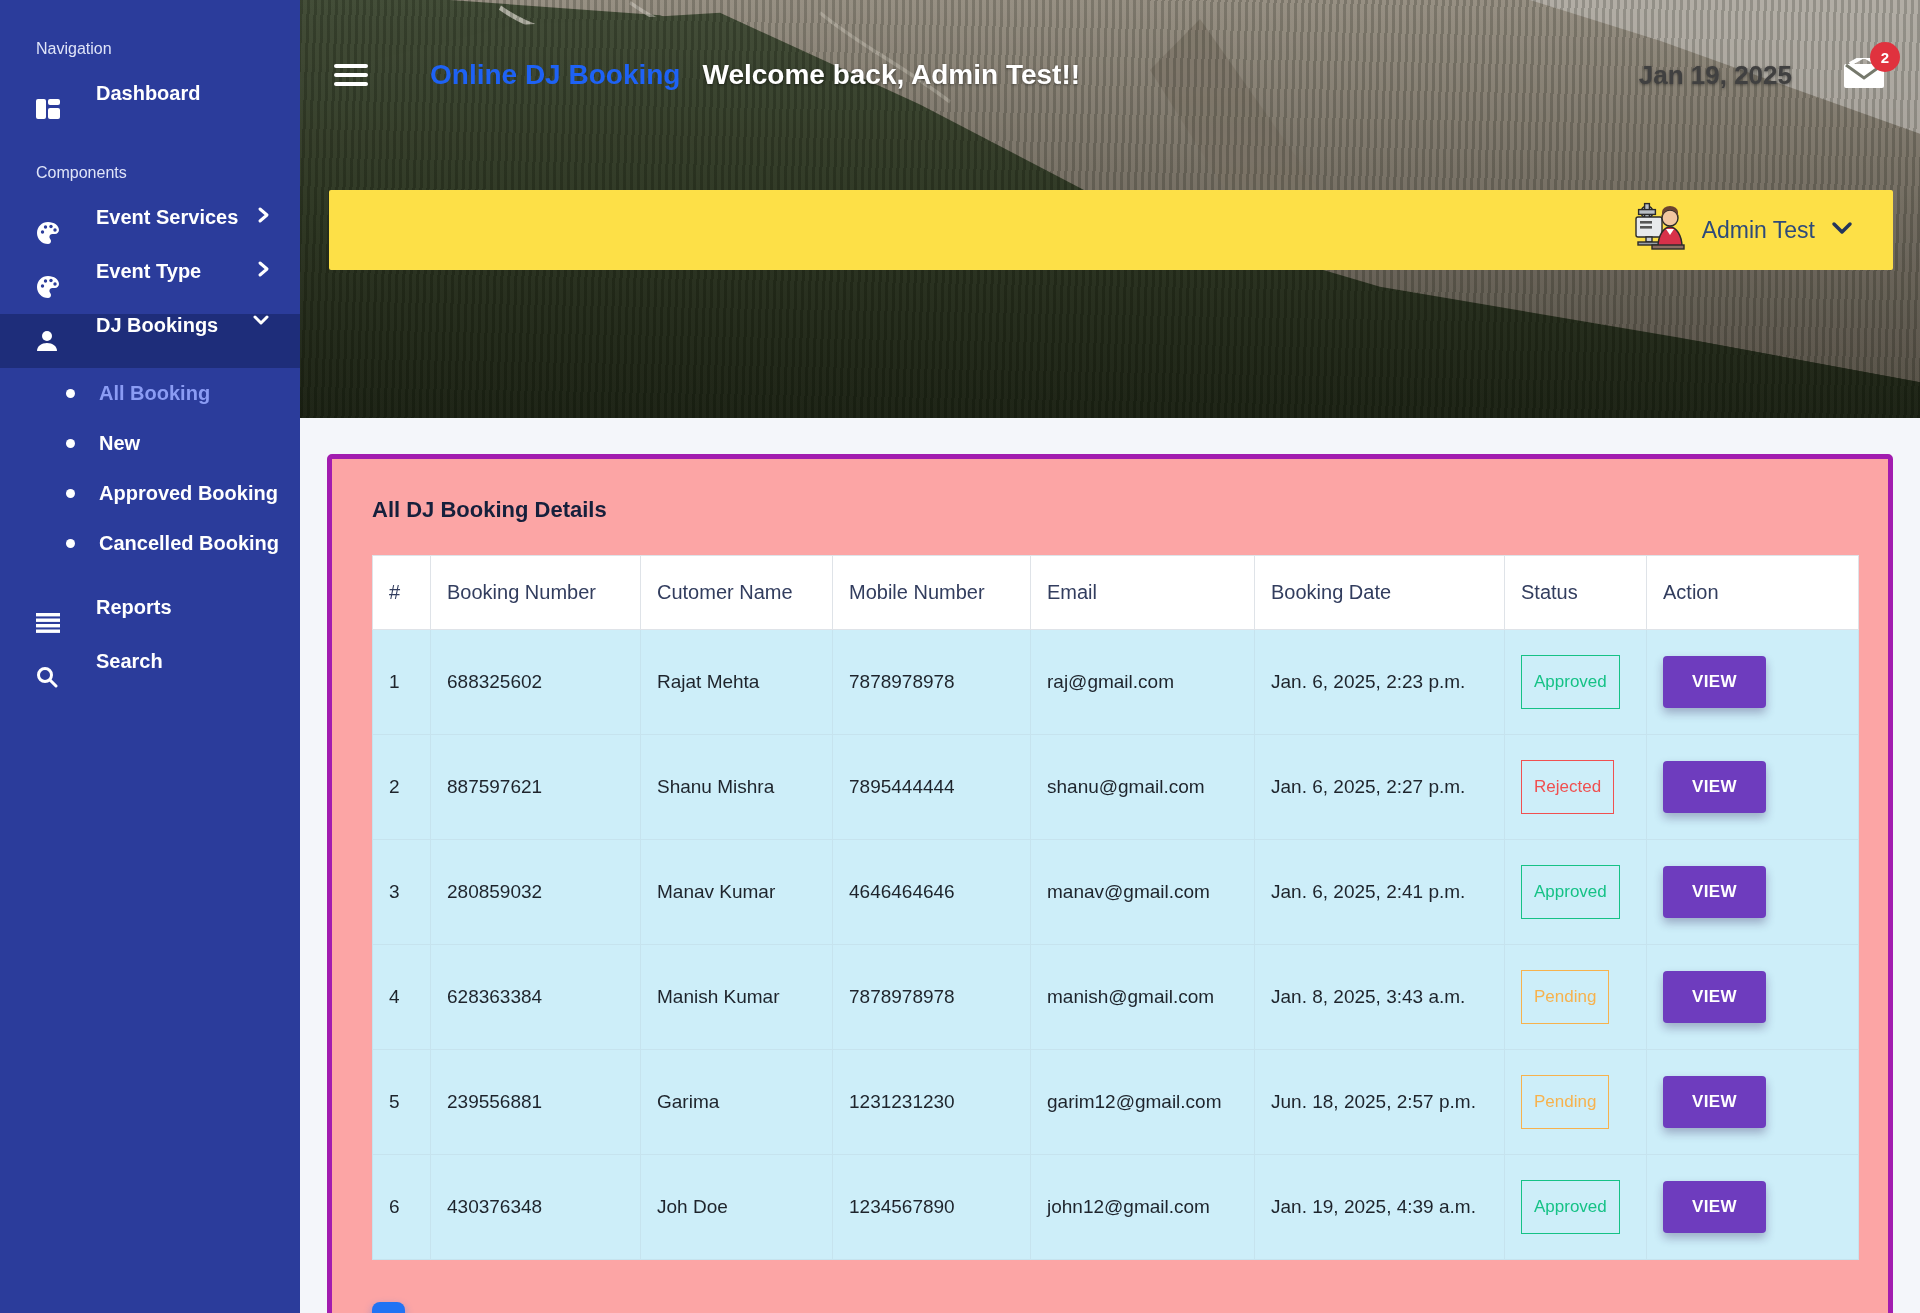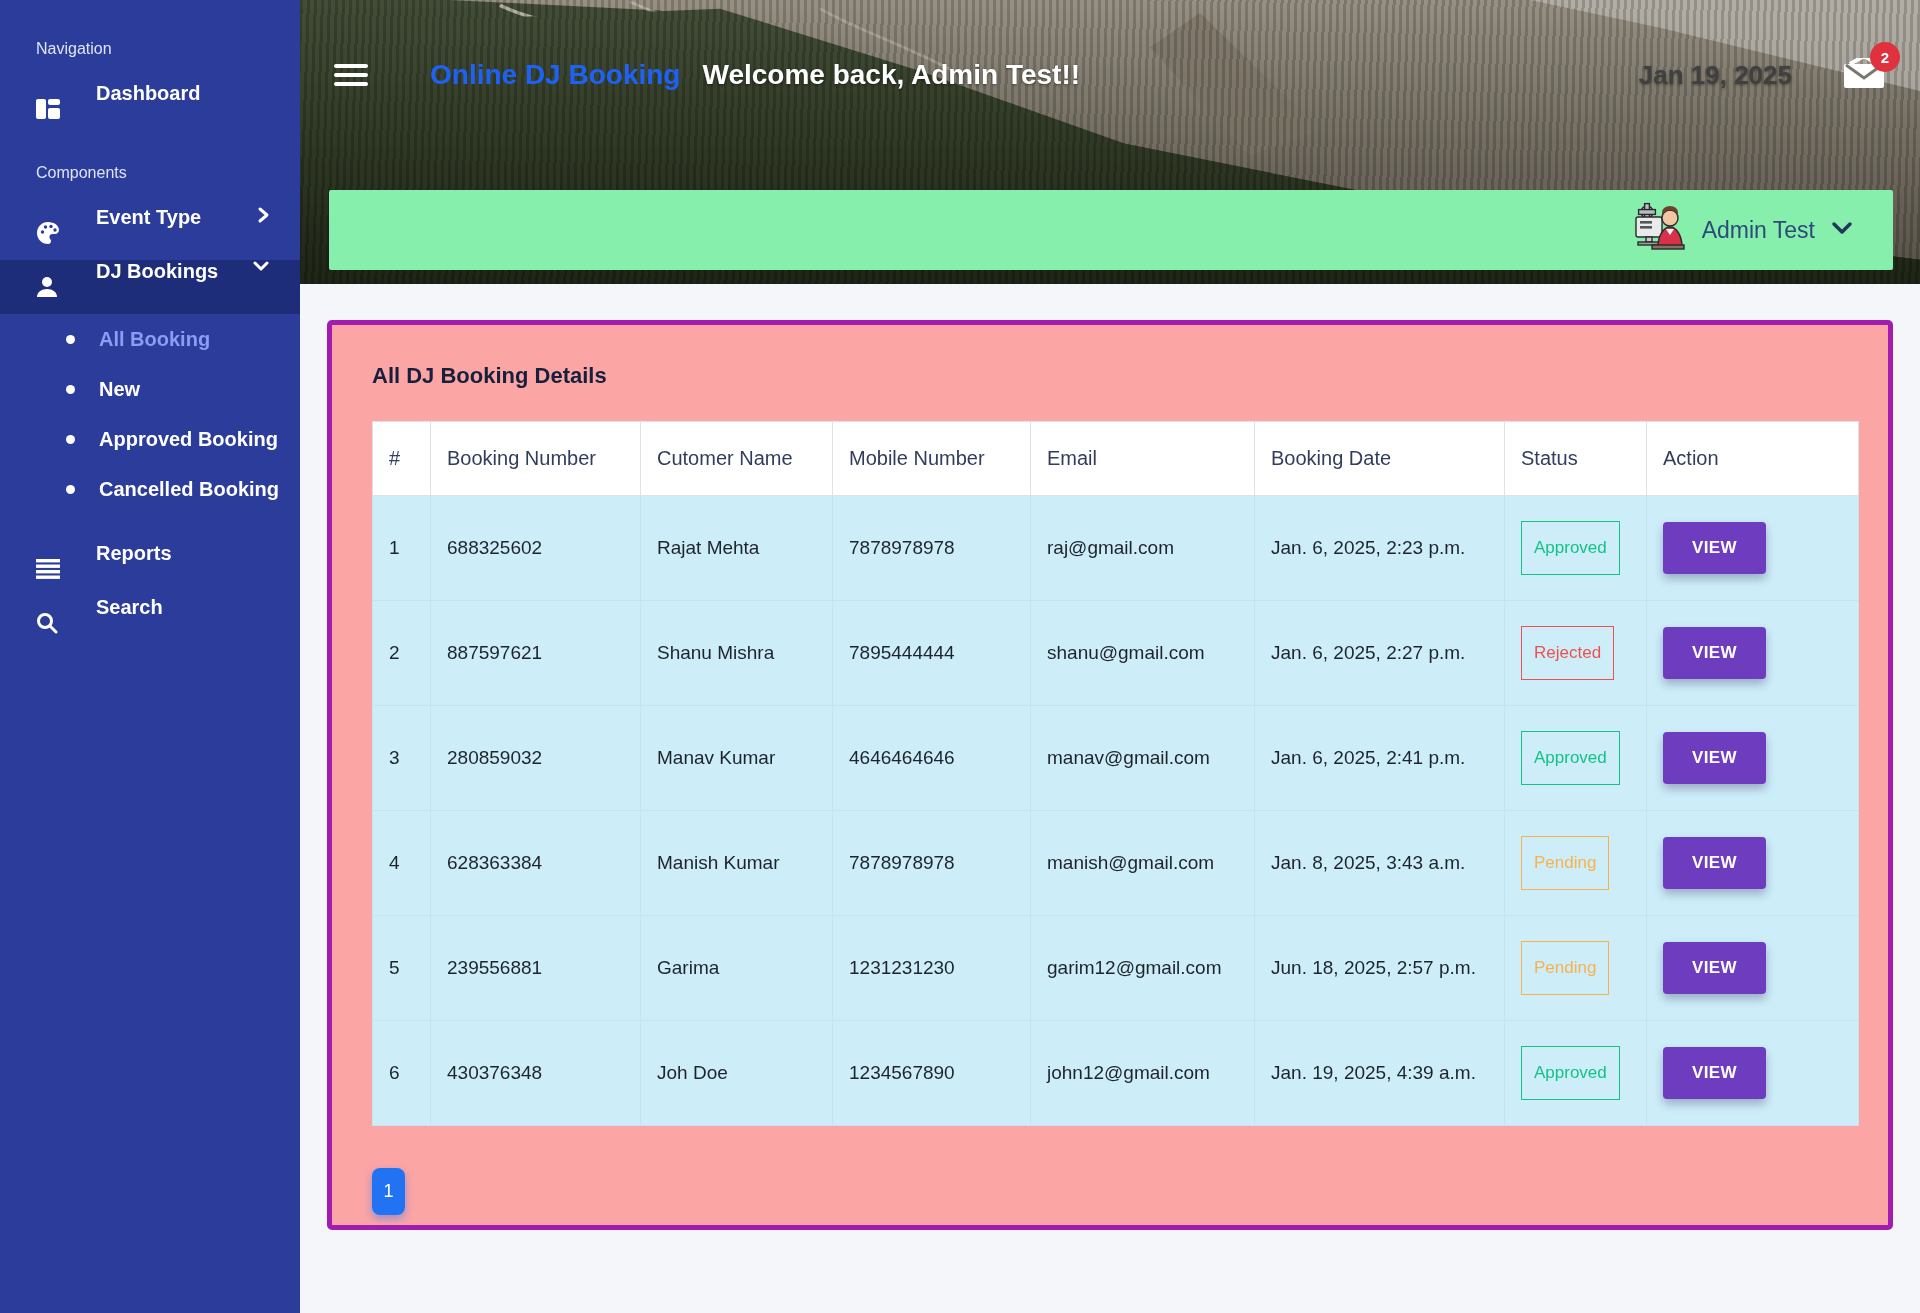--- a/index.html
+++ b/index.html
@@ -31,21 +31,21 @@
   .submenu-item {
     display: flex; align-items: center; height: 50px; padding-left: 66px;
     font-size: 20px; font-weight: 700; color: #fff; cursor: pointer;
   }
   .submenu-item .dot { width: 9px; height: 9px; border-radius: 50%; background: #fff; margin-right: 24px; flex: 0 0 auto; }
   .submenu-item.active-link { color: #8b9cf4; }
 
   
   .main { margin-left: 300px; height: 100%; }
 
-  .hero { position: relative; height: 284px; overflow: hidden; }
+  .hero { position: relative; height: 418px; overflow: hidden; }
   .hero-bg { position: absolute; inset: 0; width: 100%; height: 100%; }
   .hero::after {
     content: ""; position: absolute; inset: 0; z-index: 1; pointer-events: none;
     background:
       repeating-linear-gradient(92deg, rgba(8,12,4,0.18) 0 3px, rgba(255,255,255,0.015) 3px 7px),
       linear-gradient(180deg, rgba(0,0,0,0.08), rgba(0,0,0,0.22));
   }
   .topbar {
     position: absolute; z-index: 3; top: 58px; left: 34px; right: 30px;
     display: flex; align-items: center;
@@ -57,21 +57,21 @@
   .topbar .spacer { flex: 1; }
   .date { font-size: 26px; font-weight: 700; color: #404040; text-shadow: 0 1px 3px rgba(0,0,0,.4); }
   .mail { position: relative; margin-left: 52px; margin-right: 6px; cursor: pointer; }
   .mail-badge {
     position: absolute; top: -16px; right: -16px; width: 30px; height: 30px;
     background: #e0323e; color: #fff; border-radius: 50%;
     font-size: 15px; font-weight: 700; display: flex; align-items: center; justify-content: center;
   }
   .userbar {
     position: absolute; z-index: 2; left: 29px; top: 190px; width: 1564px; height: 80px;
-    background: #86efac; border-radius: 2px;
+    background: #fde047; border-radius: 2px;
     display: flex; align-items: center; justify-content: flex-end; gap: 16px; padding-right: 40px;
     cursor: pointer;
   }
   .user-name { font-size: 23px; color: #2d4a7a; }
 
   
   .content { padding: 36px 27px 0 27px; }
   .card {
     background: #fca5a5; border: 5px solid #a21caf; border-radius: 5px;
     height: 910px; padding: 38px 40px 0 40px; position: relative;
@@ -119,20 +119,37 @@
           <rect x="12" y="0" width="12" height="6" rx="2" fill="#fff"></rect>
           <rect x="12" y="9" width="12" height="11" rx="2" fill="#fff"></rect>
         </svg>
     </span>
     <span>Dashboard</span>
   </div>
 
   <div class="group-gap"></div>
   <div class="side-label">Components</div>
 
+  <div class="side-item">
+    <span class="icon">
+      <svg width="24" height="24" viewBox="0 0 24 24">
+          <path fill="#fff" d="M12 1C5.9 1 1 5.9 1 12s4.9 11 11 11c1.7 0 3-1.3 3-3 0-.8-.3-1.5-.8-2-.5-.6-.8-1.3-.8-2 0-1.7 1.3-3 3-3h2.6c2.2 0 4-1.8 4-4C23 4.6 18.1 1 12 1z"></path>
+          <circle cx="6.5" cy="11" r="1.7" fill="#2b3c9b"></circle>
+          <circle cx="9.5" cy="6" r="1.7" fill="#2b3c9b"></circle>
+          <circle cx="15" cy="5.5" r="1.7" fill="#2b3c9b"></circle>
+          <circle cx="19" cy="9" r="1.7" fill="#2b3c9b"></circle>
+        </svg>
+    </span>
+    <span>Event Services</span>
+    <span class="chev">
+      <svg width="13" height="18" viewBox="0 0 13 18">
+          <path d="M3 3l7 6-7 6" stroke="#fff" stroke-width="3" fill="none" stroke-linecap="round" stroke-linejoin="round"></path>
+        </svg>
+    </span>
+  </div>
 
   <div class="side-item">
     <span class="icon">
       <svg width="24" height="24" viewBox="0 0 24 24">
           <path fill="#fff" d="M12 1C5.9 1 1 5.9 1 12s4.9 11 11 11c1.7 0 3-1.3 3-3 0-.8-.3-1.5-.8-2-.5-.6-.8-1.3-.8-2 0-1.7 1.3-3 3-3h2.6c2.2 0 4-1.8 4-4C23 4.6 18.1 1 12 1z"></path>
           <circle cx="6.5" cy="11" r="1.7" fill="#2b3c9b"></circle>
           <circle cx="9.5" cy="6" r="1.7" fill="#2b3c9b"></circle>
           <circle cx="15" cy="5.5" r="1.7" fill="#2b3c9b"></circle>
           <circle cx="19" cy="9" r="1.7" fill="#2b3c9b"></circle>
         </svg>

